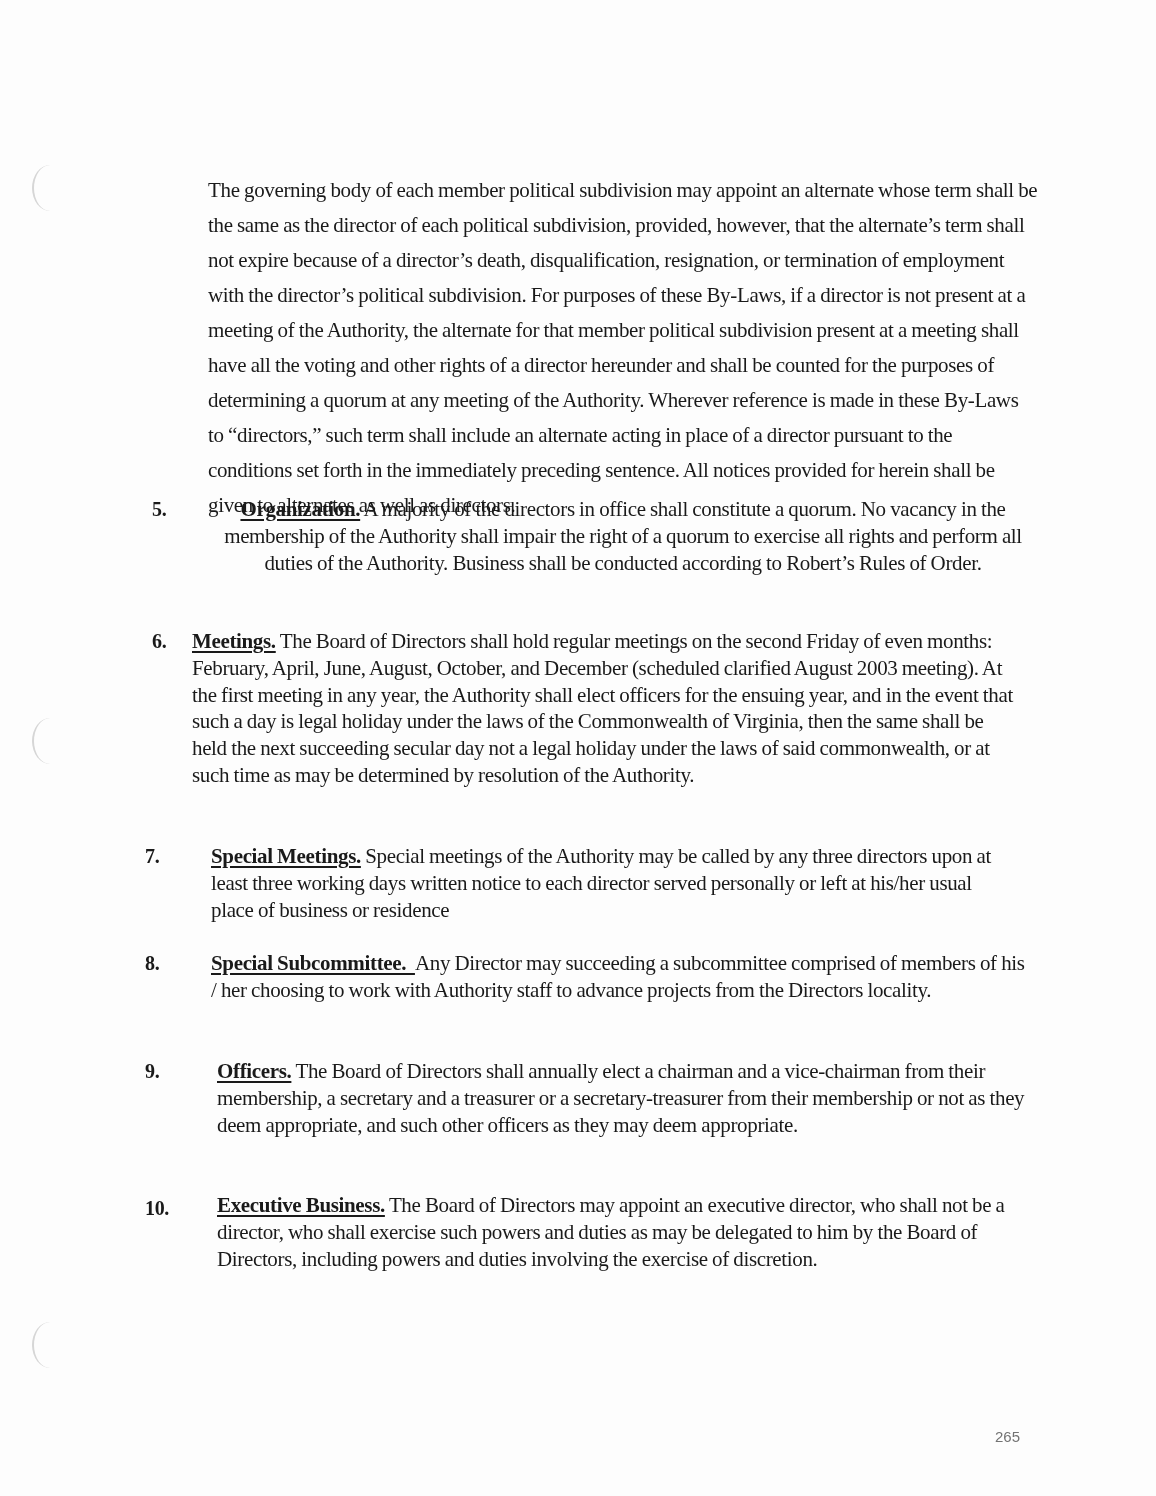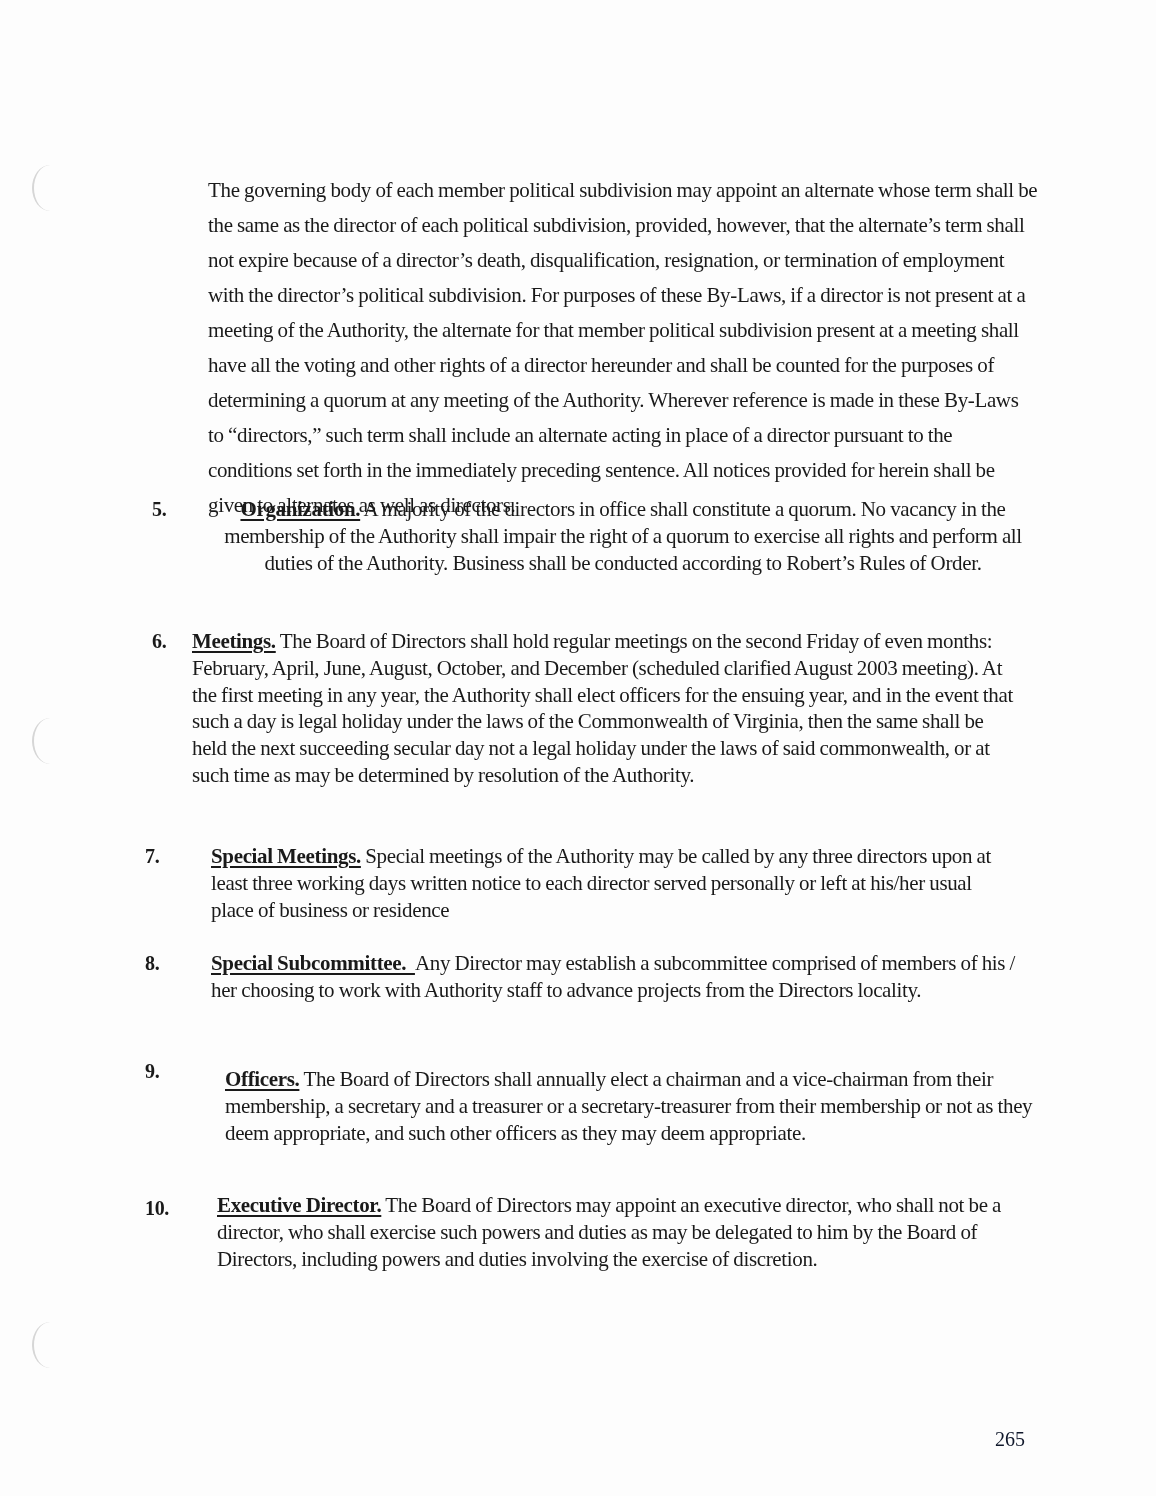--- a/index.html
+++ b/index.html
@@ -57,23 +57,23 @@
     }
     .heading {
       font-weight: bold;
       text-decoration: underline;
       text-underline-offset: 3px;
     }
     .page-number {
       position: absolute;
       left: 995px;
       top: 1428px;
-      font-family: Liberation Serif, serif;
-      font-size: 20px;
-      color: #0f172a;
+      font-family: Liberation Sans, sans-serif;
+      font-size: 15px;
+      color: #737373;
     }
   </style>
 </head>
 <body>
 
 <div class="page">
 
   <div class="hole" style="top:165px;"></div>
   <div class="hole" style="top:718px;"></div>
   <div class="hole" style="top:1322px;"></div>
@@ -97,32 +97,32 @@
   <div class="section" style="left:0;top:843px;">
     <span class="num" style="left:145px;top:0;">7.</span>
     <p class="body" style="left:211px;top:0;margin:0;width:800px;">
       <span class="heading">Special Meetings.</span><span> Special meetings of the Authority may be called by any three directors upon at least three working days written notice to each director served personally or left at his/her usual place of business or residence</span>
     </p>
   </div>
 
   <div class="section" style="left:0;top:950px;">
     <span class="num" style="left:145px;top:0;">8.</span>
     <p class="body" style="left:211px;top:0;margin:0;width:820px;">
-      <span class="heading" style="white-space:pre;text-align:center;">Special Subcommittee.  </span><span>Any Director may establish a subcommittee comprised of members of his / her choosing to work with Authority staff to advance projects from the Directors locality.</span>
+      <span class="heading" style="white-space:pre;text-align:center;">Special Subcommittee.  </span><span>Any Director may succeeding a subcommittee comprised of members of his / her choosing to work with Authority staff to advance projects from the Directors locality.</span>
     </p>
   </div>
 
   <div class="section" style="left:0;top:1058px;">
     <span class="num" style="left:145px;top:0;">9.</span>
-    <p class="body" style="left:217px;top:0;margin:8px;width:815px;">
+    <p class="body" style="left:217px;top:0;margin:0;width:815px;">
       <span class="heading">Officers.</span><span> The Board of Directors shall annually elect a chairman and a vice-chairman from their membership, a secretary and a treasurer or a secretary-treasurer from their membership or not as they deem appropriate, and such other officers as they may deem appropriate.</span>
     </p>
   </div>
 
   <div class="section" style="left:0;top:1192px;">
     <span class="num" style="left:145px;top:3px;">10.</span>
     <p class="body" style="left:217px;top:0;margin:0;width:820px;">
-      <span class="heading">Executive Director.</span><span> The Board of Directors may appoint an executive director, who shall not be a director, who shall exercise such powers and duties as may be delegated to him by the Board of Directors, including powers and duties involving the exercise of discretion.</span>
+      <span class="heading">Executive Business.</span><span> The Board of Directors may appoint an executive director, who shall not be a director, who shall exercise such powers and duties as may be delegated to him by the Board of Directors, including powers and duties involving the exercise of discretion.</span>
     </p>
   </div>
 
   <div class="page-number">265</div>
 </div>
 
 </body></html>

